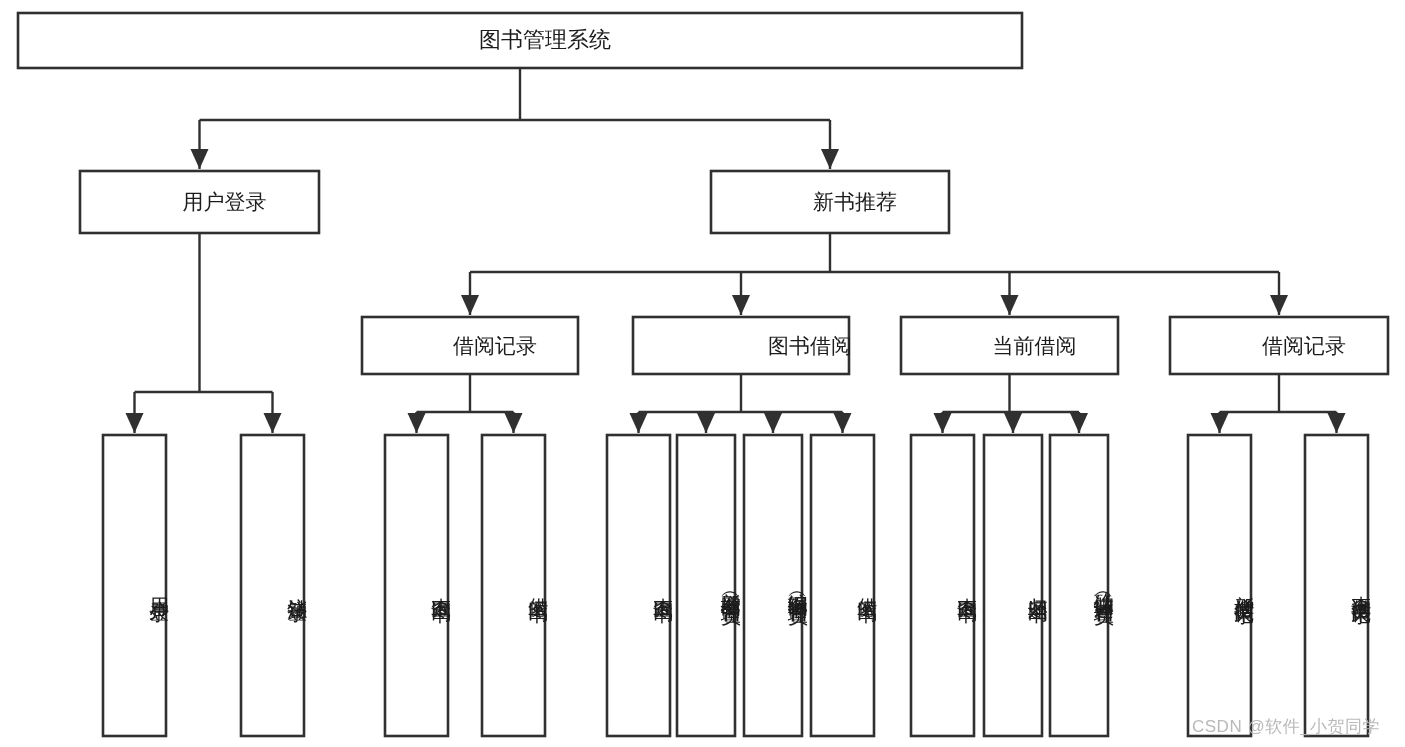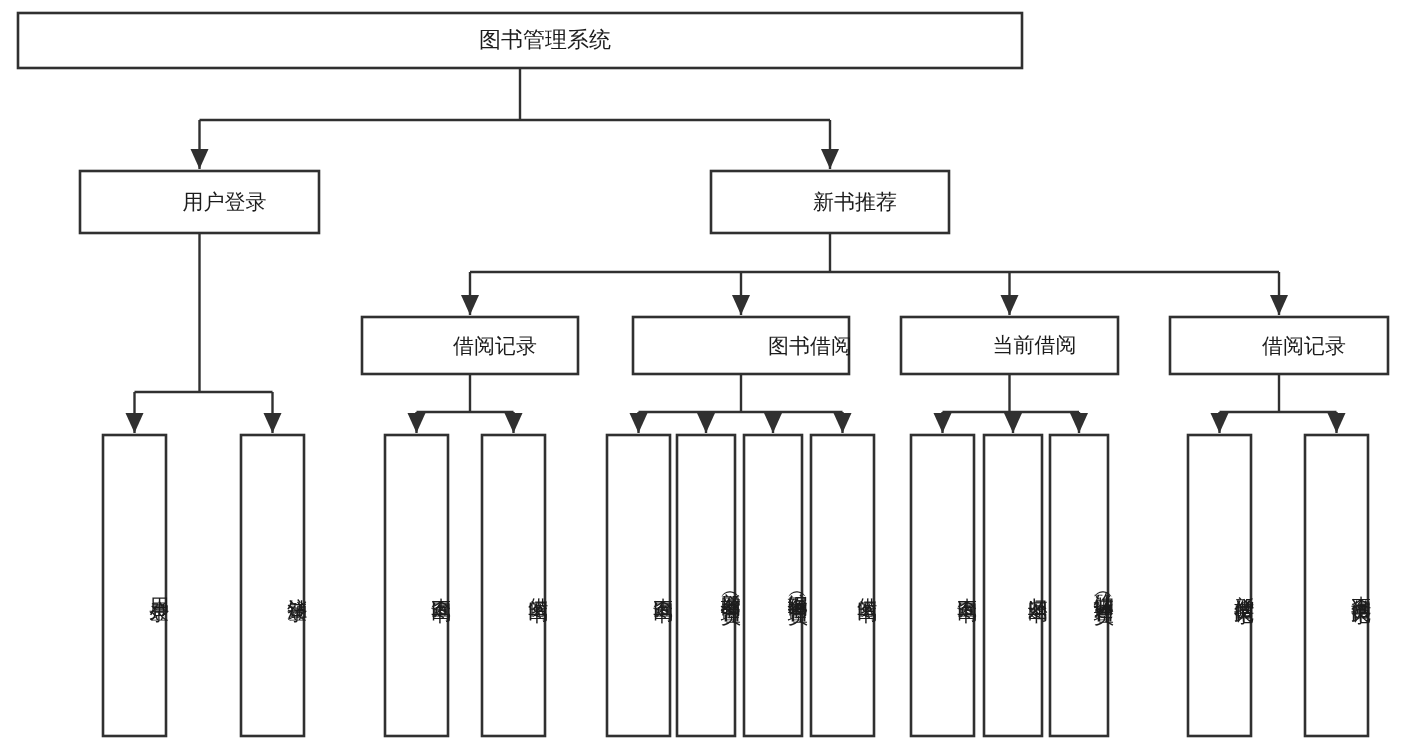--- a/index.html
+++ b/index.html
@@ -159,30 +159,31 @@
         <rect x="1305" y="435" width="63" height="301" class="node-box"></rect>
       </g>
   </svg>
 
   <div id="labels-layer">
       <div class="label label-h label-root" style="left: 18px; top: 13px; width: 1004px; height: 55px;">图书管理系统</div>
       <div class="label label-h" style="left: 80px; top: 171px; width: 239px; height: 62px;">用户登录</div>
       <div class="label label-h" style="left: 711px; top: 171px; width: 238px; height: 62px;">新书推荐</div>
       <div class="label label-h" style="left: 362px; top: 317px; width: 216px; height: 57px;">借阅记录</div>
       <div class="label label-h" style="left: 633px; top: 317px; width: 216px; height: 57px; padding-left: 44px;">图书借阅</div>
-      <div class="label label-h" style="left: 901px; top: 317px; width: 217px; height: 57px; font-family: Liberation Serif, serif;">当前借阅</div>
+      <div class="label label-h" style="left: 901px; top: 317px; width: 217px; height: 57px;">当前借阅</div>
       <div class="label label-h" style="left: 1170px; top: 317px; width: 218px; height: 57px;">借阅记录</div>
       <div class="label label-v" style="left: 103px; top: 435px; width: 63px; height: 301px;">用户登录</div>
       <div class="label label-v" style="left: 241px; top: 435px; width: 63px; height: 301px;">注销登录</div>
       <div class="label label-v" style="left: 385px; top: 435px; width: 63px; height: 301px;">查询图书</div>
       <div class="label label-v" style="left: 482px; top: 435px; width: 63px; height: 301px;">借阅图书</div>
       <div class="label label-v" style="left: 607px; top: 435px; width: 63px; height: 301px;">查询图书</div>
       <div class="label label-v" style="left: 677px; top: 435px; width: 58px; height: 301px;">新增图书（管理员）</div>
       <div class="label label-v" style="left: 744px; top: 435px; width: 58px; height: 301px;">编辑图书（管理员）</div>
       <div class="label label-v" style="left: 811px; top: 435px; width: 63px; height: 301px;">借阅图书</div>
       <div class="label label-v" style="left: 911px; top: 435px; width: 63px; height: 301px;">查询图书</div>
       <div class="label label-v" style="left: 984px; top: 435px; width: 58px; height: 301px;">归还图书</div>
       <div class="label label-v" style="left: 1050px; top: 435px; width: 58px; height: 301px;">确认归还（管理员）</div>
       <div class="label label-v" style="left: 1188px; top: 435px; width: 63px; height: 301px;">新增借阅记录</div>
       <div class="label label-v" style="left: 1305px; top: 435px; width: 63px; height: 301px;">查询借阅记录</div>
     </div>
 
+  <div class="watermark" style="left:1192px; top:715px;">CSDN @软件_小贺同学</div>
 </div>
 
 </body></html>

